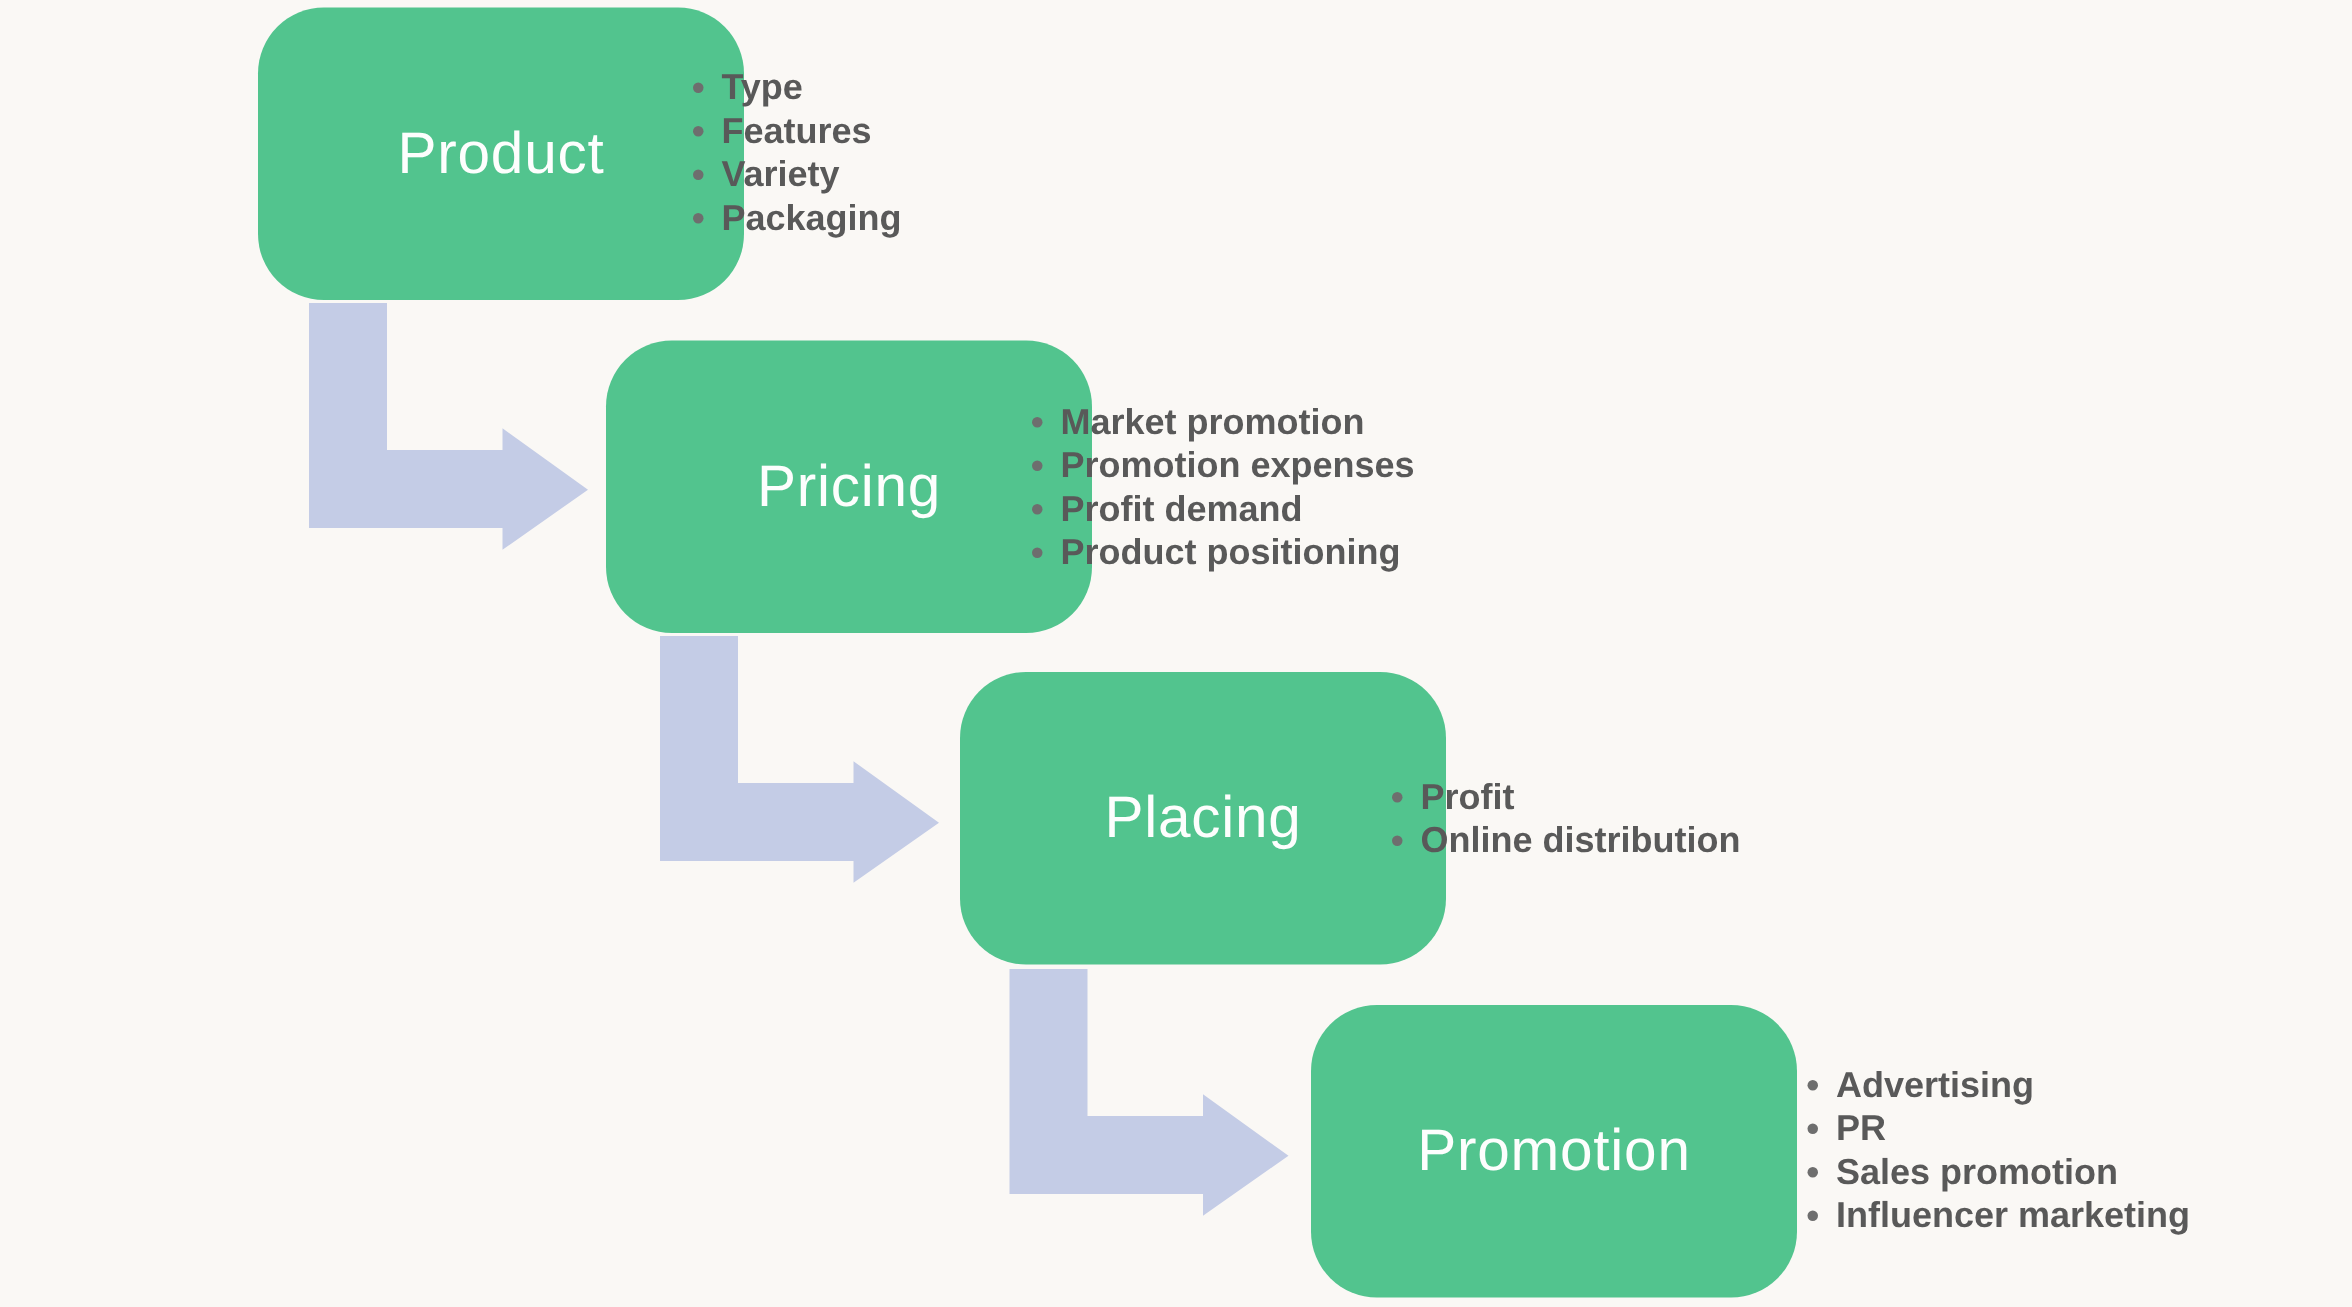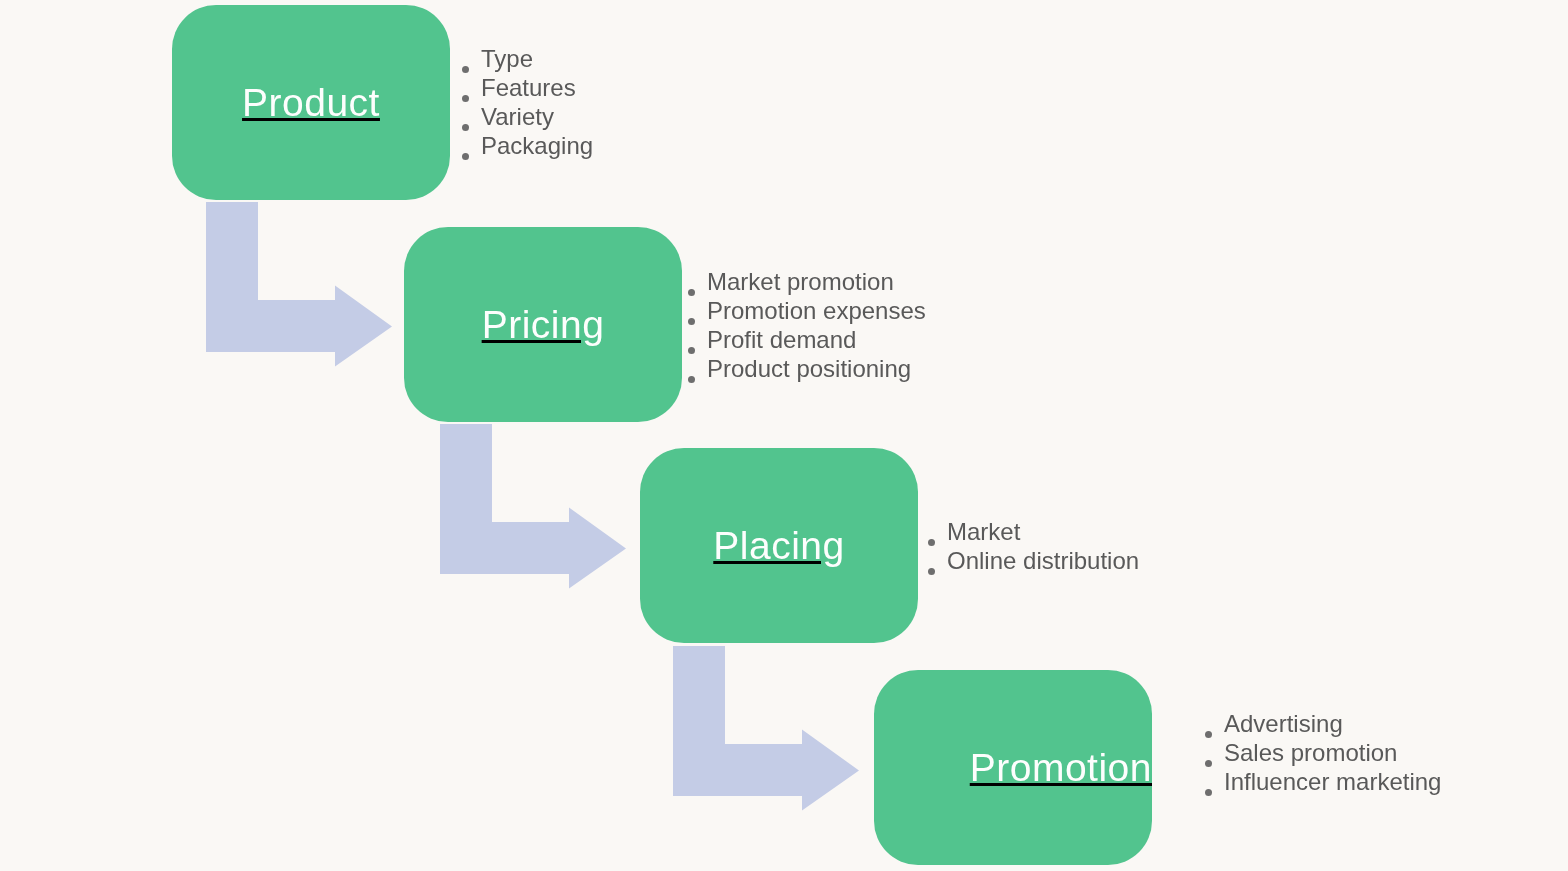--- a/index.html
+++ b/index.html
@@ -21,56 +21,57 @@
     position:relative;
     width:1568px;height:871px;
     background:var(--bg);
   }
   .arrows-layer{
     position:absolute;left:0;top:0;
     width:1568px;height:871px;
   }
   .step-box{
     position:absolute;
-    width:278px;height:195px;
+    width:324px;height:195px;
     background:var(--box);
     border-radius:44px;
-    display:flex;align-items:center;justify-content:center;text-decoration:underline;
+    display:flex;align-items:center;justify-content:center;
   }
   .step-label{
     color:var(--label);
     font-size:39px;
     font-weight:400;
     letter-spacing:.5px;
     white-space:nowrap;
   }
   .step-list{
     position:absolute;
     list-style:none;
     color:var(--list-text);
     font-size:24px;
   }
   .step-list li{
     display:flex;
-    align-items:flex-end;
+    align-items:center;
     height:29px;
     white-space:nowrap;
+    font-weight:bold;
   }
   .dot{
     width:7px;height:7px;
     border-radius:50%;
     background:var(--dot);
     margin-right:12px;
     flex:0 0 auto;
   }
   
   #box-product  {left:172px; top:5px;}
   #box-pricing  {left:404px; top:227px;justify-content:center;}
   #box-placing  {left:640px; top:448px;justify-content:center;}
-  #box-promotion{left:874px; top:670px;justify-content:flex-end;}
+  #box-promotion{left:874px; top:670px;}
   #list-product  {left:462px;  top:44px;}
   #list-pricing  {left:688px;  top:267px;}
   #list-placing  {left:928px;  top:517px;}
   #list-promotion{left:1205px; top:709px;}
 </style>
 </head>
 <body>
 
 <div class="canvas">
 
@@ -123,38 +124,42 @@
         <span>Product positioning</span>
       </li>
   </ul>
 
   <div class="step-box" id="box-placing">
     <span class="step-label">Placing</span>
   </div>
   <ul class="step-list" id="list-placing">
     <li>
         <span class="dot"></span>
-        <span>Market</span>
+        <span>Profit</span>
       </li>
     <li>
         <span class="dot"></span>
         <span>Online distribution</span>
       </li>
   </ul>
 
   <div class="step-box" id="box-promotion">
     <span class="step-label">Promotion</span>
   </div>
   <ul class="step-list" id="list-promotion">
     <li>
         <span class="dot"></span>
         <span>Advertising</span>
       </li>
     <li>
         <span class="dot"></span>
+        <span>PR</span>
+      </li>
+    <li>
+        <span class="dot"></span>
         <span>Sales promotion</span>
       </li>
     <li>
         <span class="dot"></span>
         <span>Influencer marketing</span>
       </li>
   </ul>
 
 </div>
 

